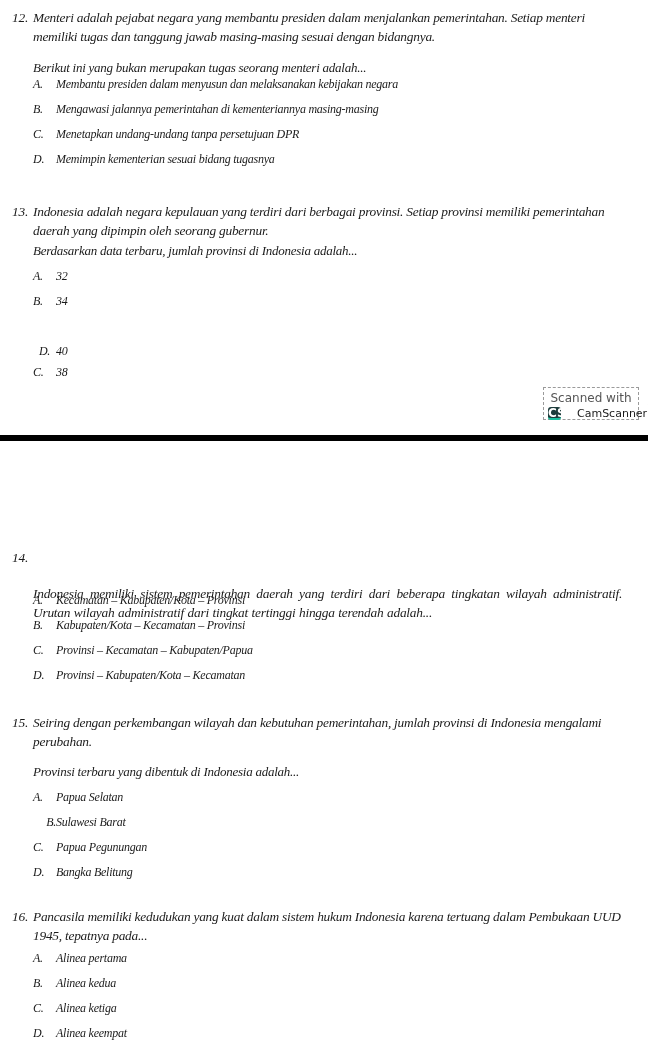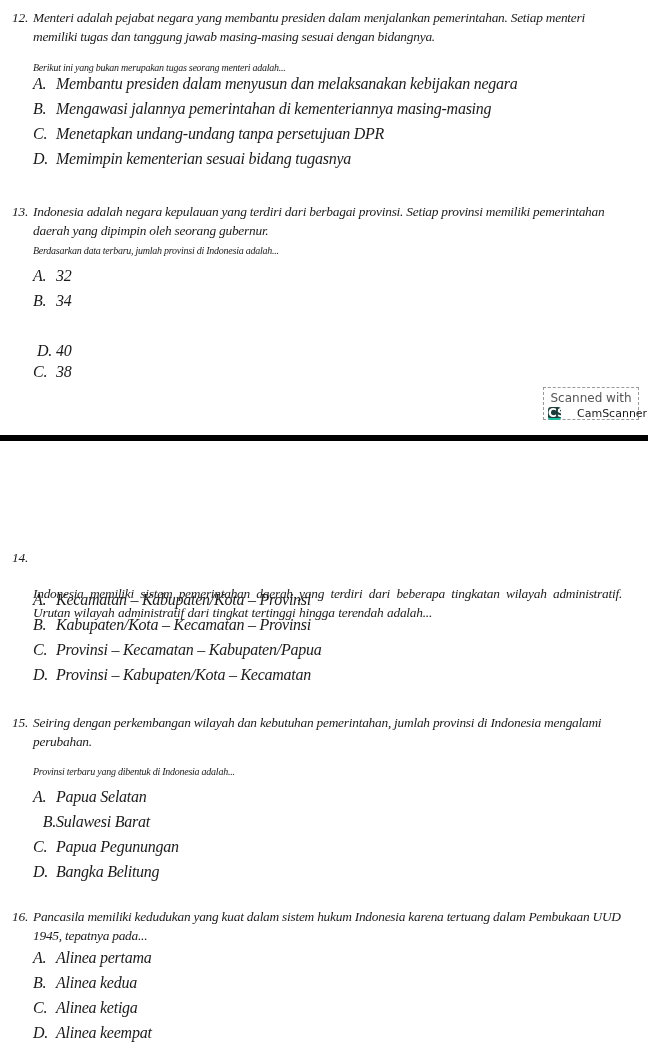--- a/index.html
+++ b/index.html
@@ -11,24 +11,24 @@
     .page { position: absolute; left: 0; width: 648px; }
     .q { position: absolute; left: 0; width: 648px; }
     .q-stem {
       position: absolute; left: 12px; width: 610px;
       font-size: 13.4px; line-height: 18.5px; letter-spacing: -0.25px;
     }
     .q-num { position: absolute; left: 0; top: 0; font-style: normal; font-style: italic; }
     .q-text { display: block; padding-left: 21px; }
     .q-text.justify { text-align: justify; text-align-last: left; word-spacing: 0.5px; margin-top: 36px; }
     .q-prompt {
-      position: absolute; left: 33px; font-size: 10px; line-height: 18px; letter-spacing: -0.25px;
+      position: absolute; left: 33px; font-size: 13px; line-height: 18px; letter-spacing: -0.25px;
     }
     .opt {
-      position: absolute; left: 33px; font-size: 16px; line-height: 18px; letter-spacing: -0.25px;
+      position: absolute; left: 33px; font-size: 12px; line-height: 18px; letter-spacing: -0.25px;
       white-space: nowrap;
     }
     .opt-letter { display: inline-block; width: 23px; }
     .watermark {
       position: absolute; left: 543px; top: 387px; width: 96px; height: 33px;
       border: 1px dashed #9a9a9a; box-sizing: border-box; background: #fff;
       font-family: "DejaVu Sans", "Liberation Sans", sans-serif; font-style: normal;
     }
     .wm-top { position: absolute; top: 3px; left: 0; width: 100%; text-align: center; font-size: 12px; color: #555; }
     .wm-bottom { position: absolute; top: 15px; left: 4px; white-space: nowrap; }

